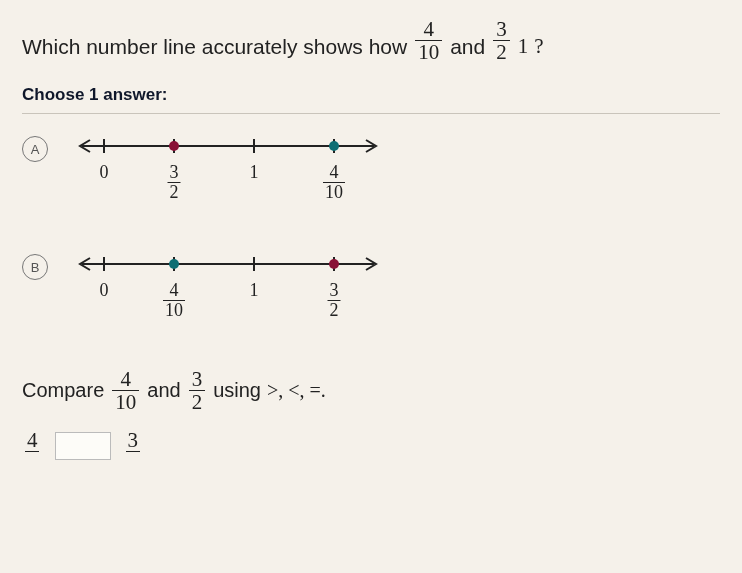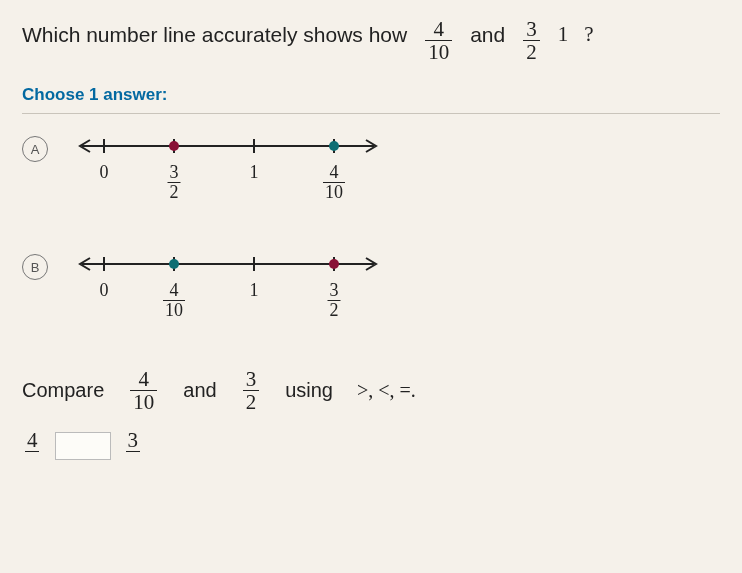--- a/index.html
+++ b/index.html
@@ -13,41 +13,41 @@
     color: #222;
     font-size: 20px;
     position: relative;
     overflow: hidden;
   }
   .question {
     font-size: 21px;
     line-height: 1.6;
     display: flex;
     flex-wrap: wrap;
-    align-items: flex-start;
-    gap: 16px;
+    align-items: flex-end;
+    gap: 6px;
   }
   .frac {
     display: inline-flex;
     flex-direction: column;
     align-items: center;
     font-family: "Times New Roman", serif;
     font-size: 21px;
     line-height: 1.05;
     vertical-align: middle;
     margin: 0 2px;
   }
   .frac .d { border-top: 1.5px solid #222; padding: 0 3px; }
   .frac .n { padding: 0 3px; }
   .serif { font-family: "Times New Roman", serif; }
   .choose {
     margin-top: 22px;
     font-size: 17px;
     font-weight: bold;
-    color: #0369a1;
+    color: #0f172a;
   }
   hr.sep {
     border: none;
     border-top: 1px solid #c9c4bb;
     margin: 8px 0 18px 0;
   }
   .choice-row {
     display: flex;
     align-items: flex-start;
     margin-bottom: 28px;
@@ -85,21 +85,21 @@
     font-size: 18px; line-height: 1.05;
   }
   .frac-sm .d { border-top: 1.3px solid #222; padding: 0 2px; }
   .frac-sm .n { padding: 0 2px; }
 
   .compare {
     margin-top: 4px;
     font-size: 20px;
     display: flex;
     align-items: center;
-    gap: 24px;
+    gap: 6px;
     flex-wrap: wrap;
   }
   .compare .text { font-family: "Helvetica Neue", Arial, sans-serif; }
   .bottom {
     margin-top: 16px;
     display: flex;
     align-items: center;
     gap: 12px;
   }
   .inputbox {

